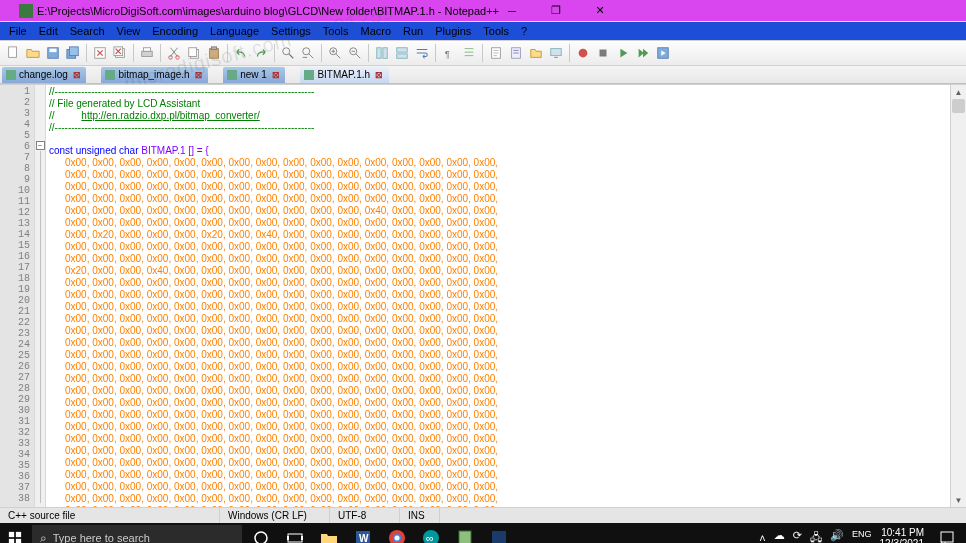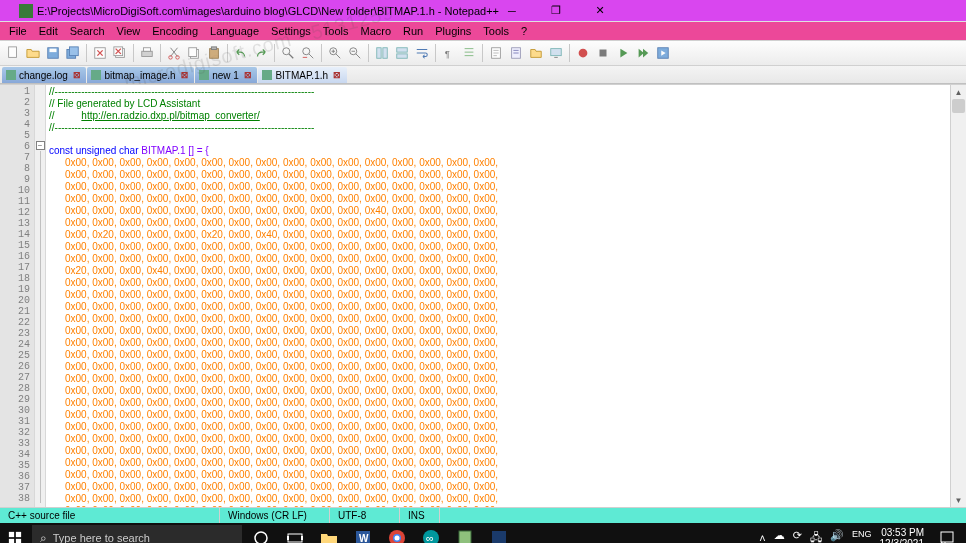--- a/index.html
+++ b/index.html
@@ -5,29 +5,29 @@
 * { margin: 0; padding: 0; box-sizing: border-box; font-family: "Segoe UI", Tahoma, sans-serif; }
 body { width: 966px; height: 543px; background: #fff; overflow: hidden; font-size: 11px; }
 
 .titlebar { height: 22px; background: #d946ef; display: flex; align-items: center; padding: 0 19px; justify-content: flex-start; border-bottom: 1px solid #e0e0e0; }
 .titlebar .left { display: flex; align-items: center; gap: 4px; }
 .titlebar .icon { width: 14px; height: 14px; background: #3a7a3a; }
 .titlebar .title { font-size: 11px; }
 .titlebar .wbtns { display: flex; gap: 18px; align-items:center; }
 .titlebar .wbtn { width: 26px; height: 18px; display:flex; align-items:center; justify-content:center; font-size: 11px; cursor:pointer; font-family: "Segoe UI Symbol", sans-serif; }
 
-.menubar { height: 18px; background: #ec4899; display:flex; align-items:center; padding: 0 4px; gap: 2px; font-size: 11px; }
+.menubar { height: 18px; background: #1d4ed8; display:flex; align-items:center; padding: 0 4px; gap: 2px; font-size: 11px; }
 .menubar span { padding: 0 5px; cursor:pointer; }
 
 .toolbar { height: 26px; background: linear-gradient(#fdfdfd,#ececec); border-top:1px solid #d0d0d0; border-bottom:1px solid #d0d0d0; display:flex; align-items:center; padding: 0 4px; gap:2px; }
 .tb { width:18px; height:18px; display:flex; align-items:center; justify-content:center; cursor:pointer; opacity:0.85; }
 .tb svg { width:14px; height:14px; }
 .sep { width:1px; height:18px; background:#c8c8c8; margin:0 2px; }
 
-.tabbar { height: 18px; background: linear-gradient(#f4f4f4,#e8e8e8); display:flex; align-items:flex-end; padding-left:2px; gap:1px; border-bottom:1px solid #c0c0c0; }
+.tabbar { height: 18px; background: linear-gradient(#f4f4f4,#e8e8e8); display:flex; align-items:center; padding-left:2px; gap:15px; border-bottom:1px solid #c0c0c0; }
 .tab { height:16px; display:flex; align-items:center; padding: 0 6px 0 4px; gap:3px; background:linear-gradient(#a8c8e8,#88a8d8); font-size:10px; cursor:pointer; border-top-left-radius:2px; border-top-right-radius:2px; }
 .tab.active { background:linear-gradient(#e8f0fa,#c8d8f0); }
 .tab .tabicon { width:10px; height:10px; background:#6a8; }
 .tab .x { font-size:9px; color:#a33; font-weight:bold; margin-left:2px; }
 
 .editor-wrap { height: 423px; display:flex; position:relative; border-top:1px solid #d0d0d0; }
 .gutter { width:34px; background:#e4e4e4; color:#808080; font-family:Consolas,"Courier New",monospace; font-size:10px; text-align:right; padding:1px 4px 0 0; line-height:11px; }
 .fold { width:12px; background:#f0f0f0; border-right:1px solid #d8d8d8; border-left:1px solid #d8d8d8; }
 .fold .fh { height:11px; display:flex; align-items:center; justify-content:center; }
 .fold .box { width:9px; height:9px; border:1px solid #808080; background:#fff; font-size:8px; line-height:7px; text-align:center; color:#606060; }
@@ -37,21 +37,21 @@
 .code .cm a { color:#008000; text-decoration:underline;padding-left:24px; }
 .code .kw { color:#0000ff; }
 .code .ty { color:#8000ff;text-align:right; }
 .code .hx { color:#ff8000;margin-left:16px; }
 .scroll { width:16px; background:#f0f0f0; border-left:1px solid #d0d0d0; position:relative; }
 .scroll .thumb { position:absolute; top:14px; left:1px; right:1px; height:14px; background:#cdcdcd; border-radius:2px; }
 .scroll .arrow { position:absolute; left:0; right:0; height:14px; display:flex; align-items:center; justify-content:center; color:#606060; font-size:8px; cursor:pointer; }
 .scroll .arrow.up { top:0; }
 .scroll .arrow.dn { bottom:0; }
 
-.statusbar { height:16px; background:#5eead4; border-top:1px solid #d0d0d0; display:flex; align-items:center; font-size:10px; }
+.statusbar { height:16px; background:#e5e5e5; border-top:1px solid #d0d0d0; display:flex; align-items:center; font-size:10px; }
 .statusbar .cell { padding: 0 8px; border-right:1px solid #d0d0d0; height:100%; display:flex; align-items:center; }
 .statusbar .fill { flex:1; }
 
 .taskbar { height:30px; background:#101010; display:flex; align-items:center; color:#fff; position:relative; }
 .start { width:30px; height:30px; display:flex; align-items:center; justify-content:center; cursor:pointer; }
 .start svg { width:14px; height:14px; fill:#fff; }
 .searchbox { height:26px; flex:0 0 210px; background:#2b2b2b; display:flex; align-items:center; padding:0 8px; gap:6px; margin:2px; }
 .searchbox .sicon { color:#ccc; font-size:12px; }
 .searchbox .txt { color:#ccc; font-size:11px; }
 .tbapps { display:flex; align-items:center; height:100%; }
@@ -529,21 +529,21 @@
   <div class="sysarea">
     <span>˄</span>
     <div class="sysicons">
       <span>☁</span>
       <span>⟳</span>
       <span>🖧</span>
       <span>🔊</span>
       <span style="font-size:9px">ENG</span>
     </div>
     <div class="clock">
-      <div>03:53 PM</div>
+      <div>10:41 PM</div>
       <div>12/3/2021</div>
     </div>
     <div class="notif">
         <svg width="16" height="16">
           <rect x="2" y="2" width="12" height="10" fill="none" stroke="#fff"></rect>
           <path d="M2 12l4 3v-3" fill="none" stroke="#fff"></path>
         </svg>
       </div>
   </div>
 </div>

